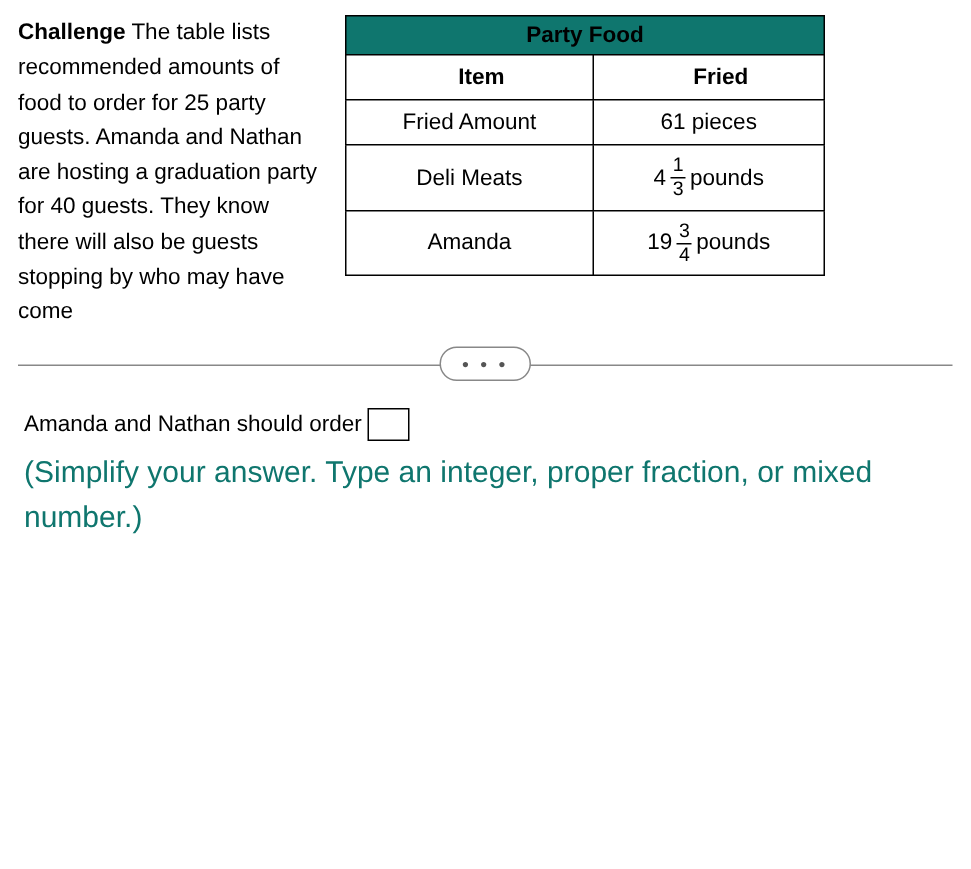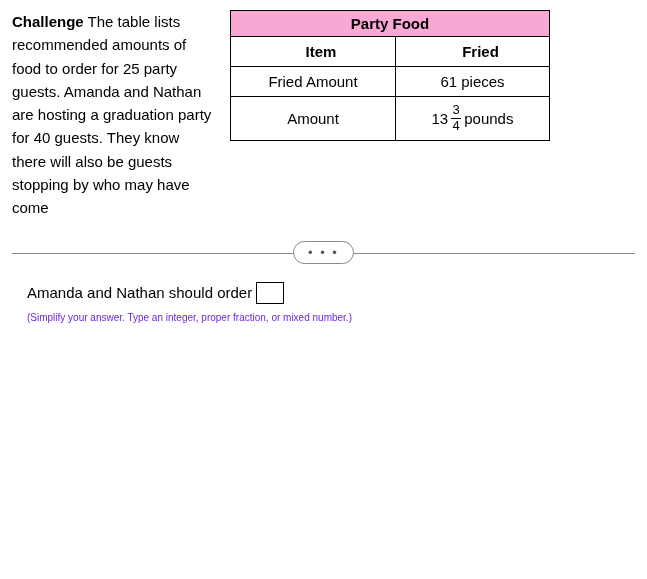--- a/index.html
+++ b/index.html
@@ -16,21 +16,21 @@
     .main-content {
       display: flex;
       flex-direction: column;
       padding: 10px 12px 0 12px;
     }
 
     .top-section {
       display: flex;
       flex-direction: row;
       gap: 18px;
-      margin-bottom: 14px;
+      margin-bottom: 4px;
     }
 
     .challenge-text {
       flex: 0 0 200px;
       font-size: 15px;
       line-height: 1.55;
     }
 
     .challenge-text .bold {
       font-weight: bold;
@@ -45,21 +45,21 @@
       width: 100%;
       max-width: 320px;
     }
 
     table caption {
       font-weight: bold;
       font-size: 15px;
       border: 1px solid #000;
       border-bottom: none;
       padding: 4px 8px;
-      background: #f9a8d4;
+      background: #0f766e;
       text-align: center;
     }
 
     th, td {
       border: 1px solid #000;
       padding: 6px 10px;
       text-align: center;
       vertical-align: middle;
     }
 
@@ -119,21 +119,21 @@
       background: #fff;
       border: 1px solid #888;
       border-radius: 20px;
       padding: 3px 14px;
       font-size: 13px;
       color: #555;
       letter-spacing: 2px;
     }
 
     .bottom-section {
-      padding: 8px 12px 12px 27px;
+      padding: 8px 12px 12px 16px;
       font-size: 15px;
       line-height: 1.7;
     }
 
     .answer-line {
       display: flex;
       align-items: center;
       flex-wrap: wrap;
       gap: 4px;
       margin-bottom: 4px;
@@ -142,22 +142,22 @@
     .answer-input {
       width: 28px;
       height: 22px;
       border: 1px solid #000;
       outline: none;
       font-size: 14px;
       text-align: center;
     }
 
     .hint-text {
-      color: #6d28d9;
-      font-size: 10px;
+      color: #0f766e;
+      font-size: 20px;
       line-height: 1.5;
     }
   </style>
 </head>
 <body>
 
 <div class="main-content">
   <div class="top-section">
 
     <div class="challenge-text">
@@ -172,24 +172,37 @@
             <th>Item</th>
             <th>Fried</th>
           </tr>
         </thead>
         <tbody>
           <tr>
             <td>Fried Amount</td>
             <td>61 pieces</td>
           </tr>
           <tr>
-            <td>Amount</td>
+            <td>Deli Meats</td>
             <td>
               <span class="mixed-num">
-                <span>13</span>
+                <span>4</span>
+                <span class="fraction">
+                  <span class="numerator">1</span>
+                  <span class="denominator">3</span>
+                </span>
+                <span>pounds</span>
+              </span>
+            </td>
+          </tr>
+          <tr>
+            <td>Amanda</td>
+            <td>
+              <span class="mixed-num">
+                <span>19</span>
                 <span class="fraction">
                   <span class="numerator">3</span>
                   <span class="denominator">4</span>
                 </span>
                 <span>pounds</span>
               </span>
             </td>
           </tr>
         </tbody>
       </table>

